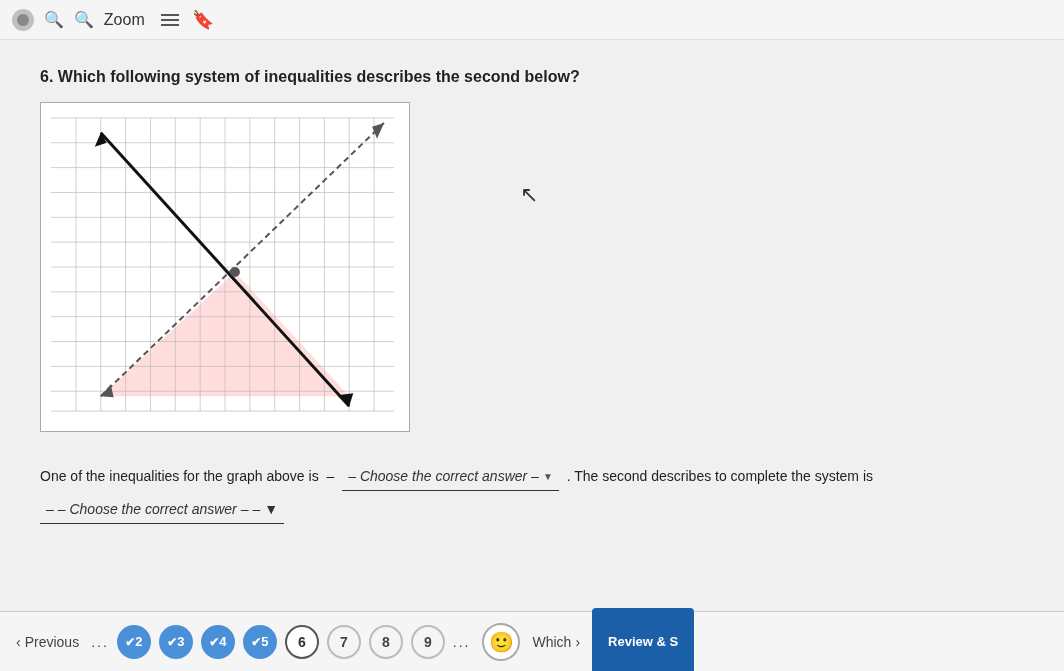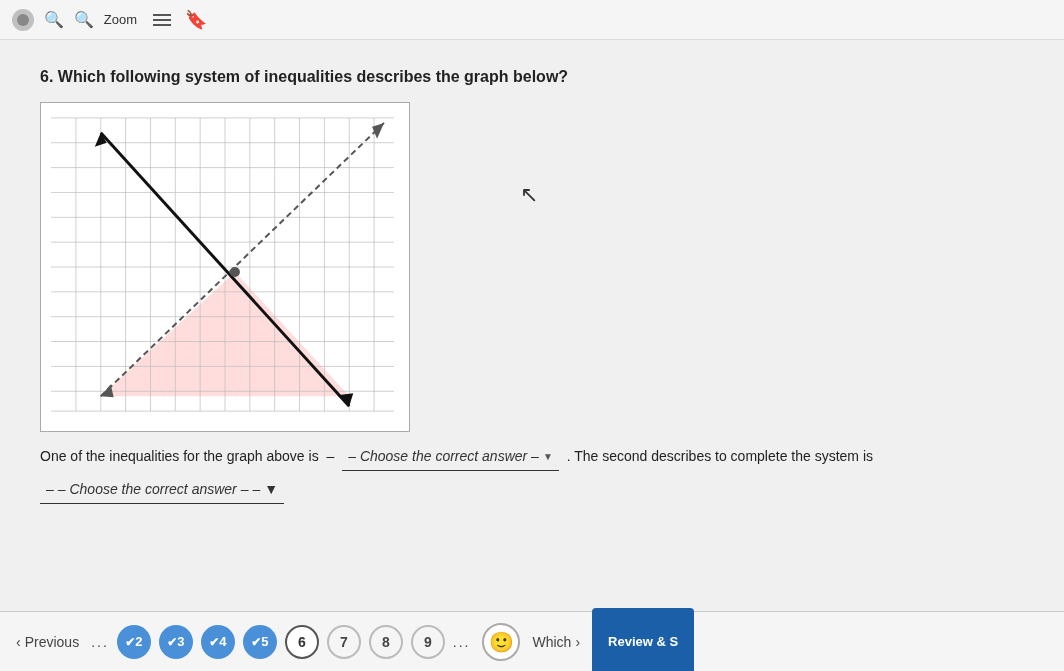--- a/index.html
+++ b/index.html
@@ -24,21 +24,21 @@
 
     .top-bar-icon {
       width: 22px;
       height: 22px;
       border-radius: 50%;
       background: #c0c0c0;
       display: flex; align-items: center; justify-content: center;
     }
 
     .zoom-label {
-      font-size: 13px;
+      font-size: 16px;
       color: #333;
       font-weight: 500;
     }
 
     .top-bar-lines {
       display: flex; flex-direction: column; gap: 3px; margin-left: 6px;
     }
     .top-bar-lines span {
       display: block; width: 18px; height: 2px; background: #555;
     }
@@ -67,21 +67,21 @@
       position: relative;
       flex-shrink: 0;
     }
 
     .graph-svg {
       border: 1px solid #aaa;
       background: white;
     }
 
     .inequality-text {
-      margin-top: 8px;
+      margin-top: 28px;
       font-size: 14px;
       color: #222;
       line-height: 1.7;
     }
 
     .dropdown-inline {
       display: inline-flex;
       align-items: center;
       border-bottom: 1px solid #333;
       padding: 1px 6px;
@@ -210,21 +210,21 @@
   <div class="top-bar-lines">
     <span></span>
       <span></span>
       <span></span>
   </div>
   <div style="font-size:18px; color:#555; margin-left:4px; cursor:pointer;">🔖</div>
 </div>
 
 <div class="page-content">
   <div class="question-number">
-    <span>6.</span>&nbsp;<span>Which following system of inequalities describes the graph below?</span>
+    <span>6.</span>&nbsp;<span>Which following system of inequalities describes the second below?</span>
   </div>
 
   <div class="question-body">
 
     <div class="graph-container">
       <svg class="graph-svg" width="370" height="330" viewBox="0 0 370 330">
 
         <polygon points="60,295 195,170 310,295" fill="rgba(255,180,180,0.45)"></polygon>
 
         <g stroke="#bbb" stroke-width="0.7">

